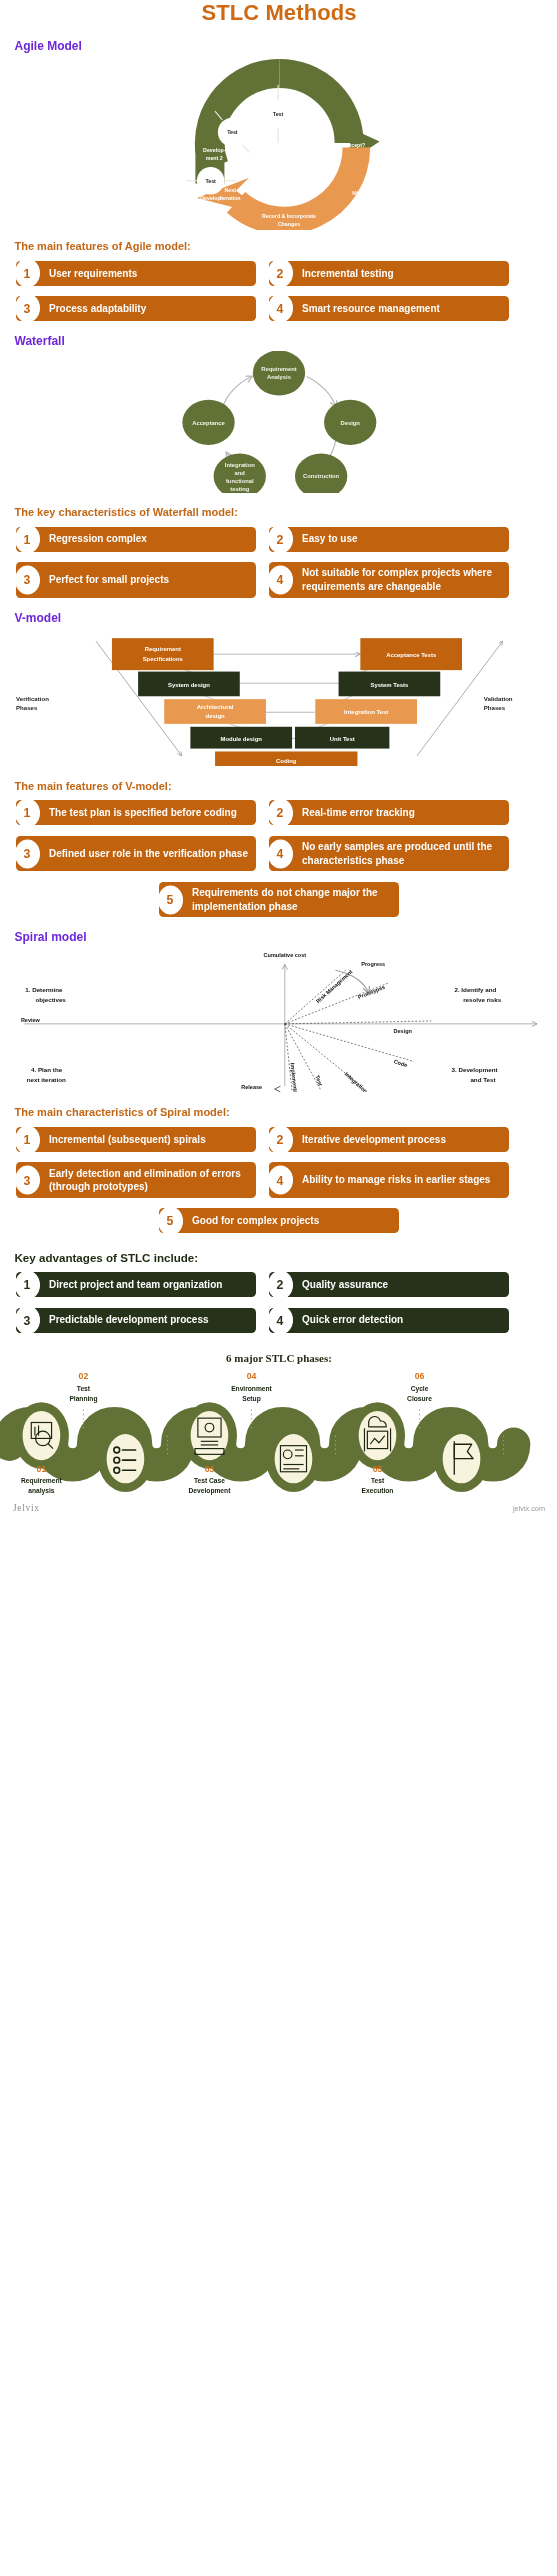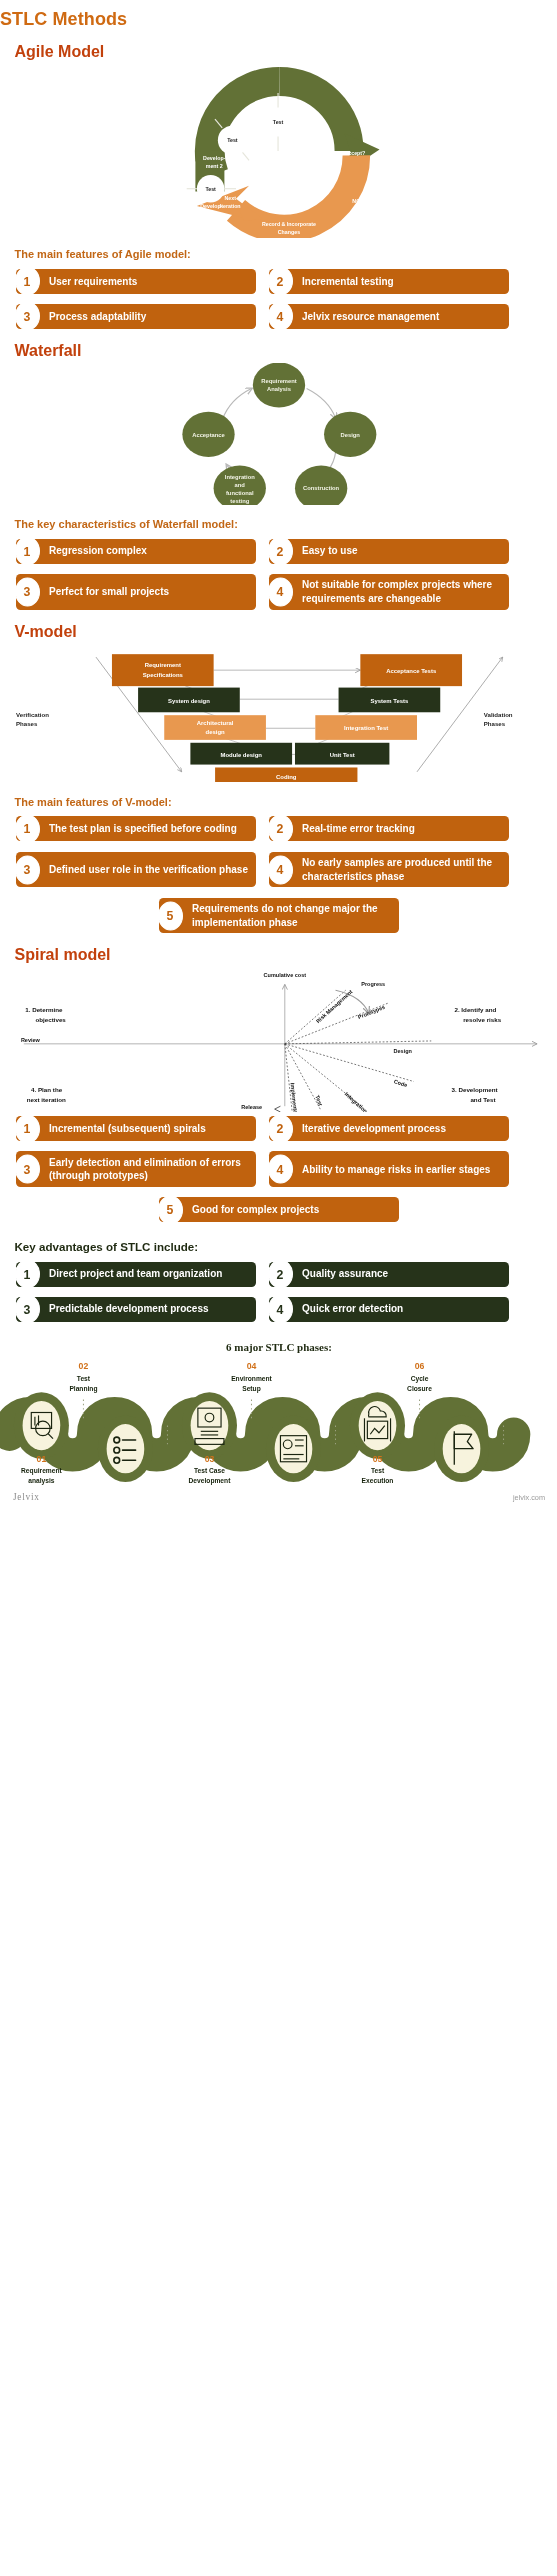--- a/index.html
+++ b/index.html
@@ -7,30 +7,30 @@
     width: 558px;
     background: #ffffff;
     font-family: "Liberation Sans", sans-serif;
     color: #1d2a12;
     -webkit-font-smoothing: antialiased;
   }
   .page { width: 558px; position: relative; padding-bottom: 0; }
 
   
   .main-title {
-    text-align: left;
+    text-align: center;
     color: #cf6a12;
-    font-size: 18px;
+    font-size: 22px;
     font-weight: bold;
-    padding-top: 9px;
+    padding-top: 0;
     letter-spacing: 0.1px;
   }
   .model-title {
-    color: #c2410c;
-    font-size: 16px;
+    color: #6d28d9;
+    font-size: 12px;
     font-weight: bold;
     margin: 13px 0 2.9px 14.5px;
   }
   .feature-title {
     color: #c26716;
     font-size: 11px;
     font-weight: bold;
     margin: 10.2px 0 8.7px 14.5px;
   }
 
@@ -192,21 +192,21 @@
     <div class="pill">
       <span class="num">2</span>
       <span class="ptext">Incremental testing</span>
     </div>
     <div class="pill">
       <span class="num">3</span>
       <span class="ptext">Process adaptability</span>
     </div>
     <div class="pill">
       <span class="num">4</span>
-      <span class="ptext">Jelvix resource management</span>
+      <span class="ptext">Smart resource management</span>
     </div>
   </div>
 
   <div class="model-title">Waterfall</div>
   <div class="wf-wrap">
     <svg width="218" height="142" viewBox="0 0 300 195">
       <defs>
         <marker id="wfarrow" markerWidth="7" markerHeight="7" refX="5" refY="3" orient="auto">
           <path d="M0,0 L6,3 L0,6" fill="none" stroke="#b8b8b8" stroke-width="1.1"></path>
         </marker>
@@ -373,20 +373,21 @@
       <text class="spa" x="528" y="160" transform="rotate(18 528 160)">Code</text>
       <text class="spa" x="460" y="176" transform="rotate(42 460 176)">Integration</text>
       <text class="spa" x="420" y="178" transform="rotate(70 420 178)">Test</text>
       <text class="spa" x="386" y="160" transform="rotate(84 386 160)">Implementation</text>
 
       <text class="spa" x="318" y="196">Release</text>
       <path d="M 372 192 L 364 196 L 372 200" fill="none" stroke="#444" stroke-width="1.2"></path>
     </svg>
   </div>
 
+  <div class="feature-title">The main characteristics of Spiral model:</div>
   <div class="pill-grid">
     <div class="pill">
       <span class="num">1</span>
       <span class="ptext">Incremental (subsequent) spirals</span>
     </div>
     <div class="pill">
       <span class="num">2</span>
       <span class="ptext">Iterative development process</span>
     </div>
     <div class="pill">

